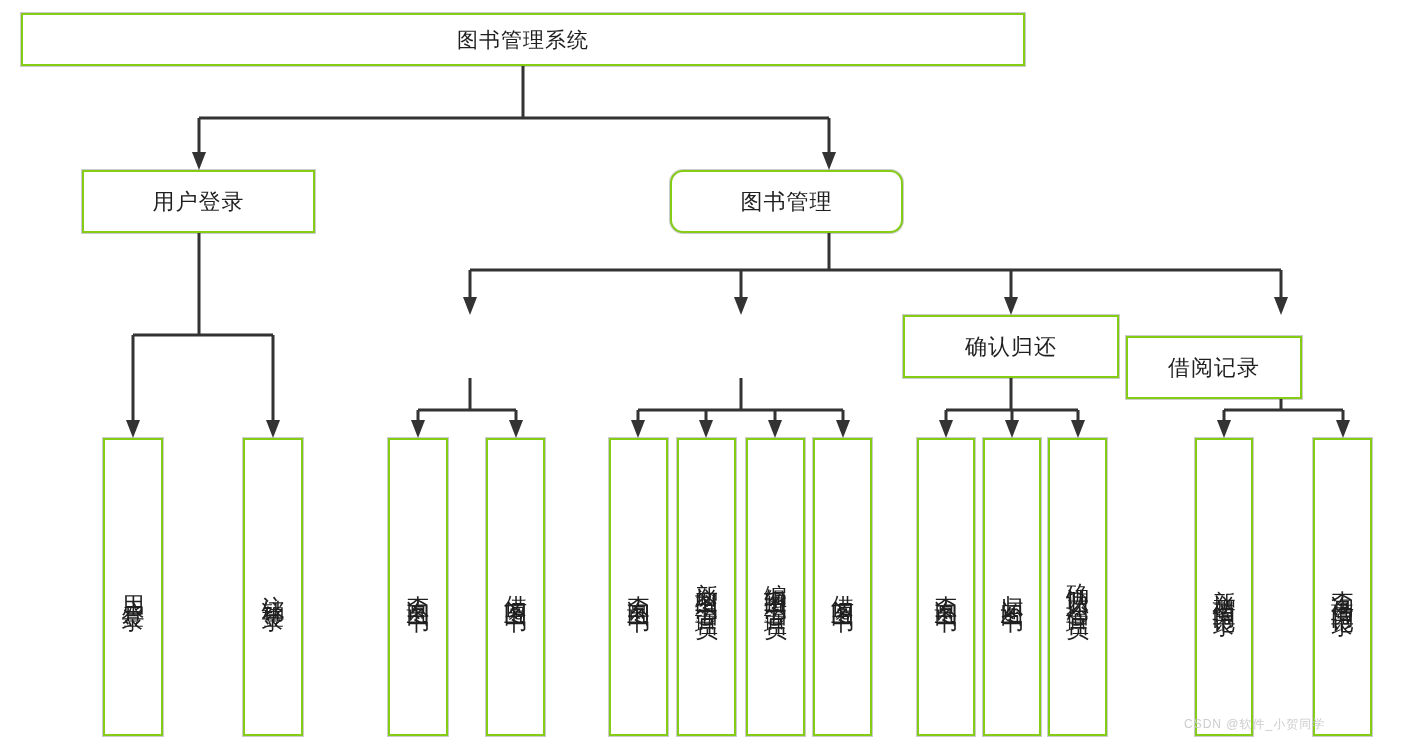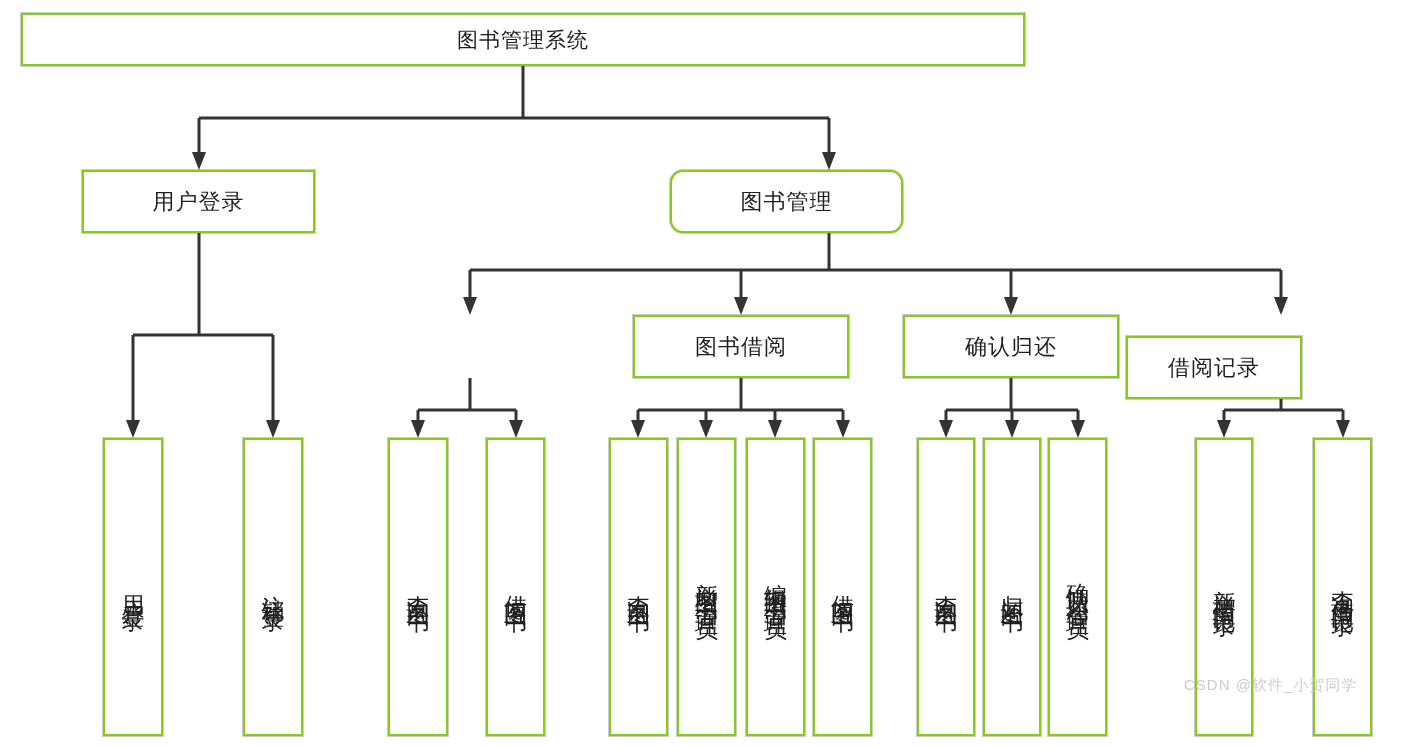--- a/index.html
+++ b/index.html
@@ -32,22 +32,22 @@
   .node.v {
     writing-mode: vertical-rl;
     font-size: 23px;
     letter-spacing: 5px;
     line-height: 1;
     text-align: center;
   }
   .watermark {
     position: absolute;
     left: 1184px;
-    top: 676px;
-    font-size: 15px;
+    top: 716px;
+    font-size: 12px;
     color: rgba(201, 201, 201, 0.95);
     white-space: nowrap;
     letter-spacing: 1px;
     z-index: 5;
   }
 </style>
 </head>
 <body>
 
 <div class="canvas">
@@ -90,21 +90,20 @@
       <polygon points="1217,420 1231,420 1224,438"></polygon>
       <polygon points="1336,420 1350,420 1343,438"></polygon>
     </g>
   </svg>
 
   <div class="node h top" style="left:21px; top:13px; width:1004px; height:53px;">图书管理系统</div>
 
   <div class="node h" style="left:82px; top:170px; width:233px; height:63px;">用户登录</div>
   <div class="node h" style="left:670px; top:170px; width:233px; height:63px;border-radius:13px;">图书管理</div>
 
-  <div class="node h" style="left:633px; top:315px; width:216px; height:63px;">图书借阅</div>
   <div class="node h" style="left:903px; top:315px; width:216px; height:63px;">确认归还</div>
   <div class="node h" style="left:1126px; top:315px; width:176px; height:63px;margin-top:21px;">借阅记录</div>
 
   <div class="node v" style="left:103px; top:438px; width:60px; height:298px;">用户登录</div>
   <div class="node v" style="left:243px; top:438px; width:60px; height:298px;">注销登录</div>
 
   <div class="node v" style="left:388px; top:438px; width:60px; height:298px;">查询图书</div>
   <div class="node v" style="left:486px; top:438px; width:59px; height:298px;">借阅图书</div>
 
   <div class="node v" style="left:609px; top:438px; width:59px; height:298px;">查询图书</div>

